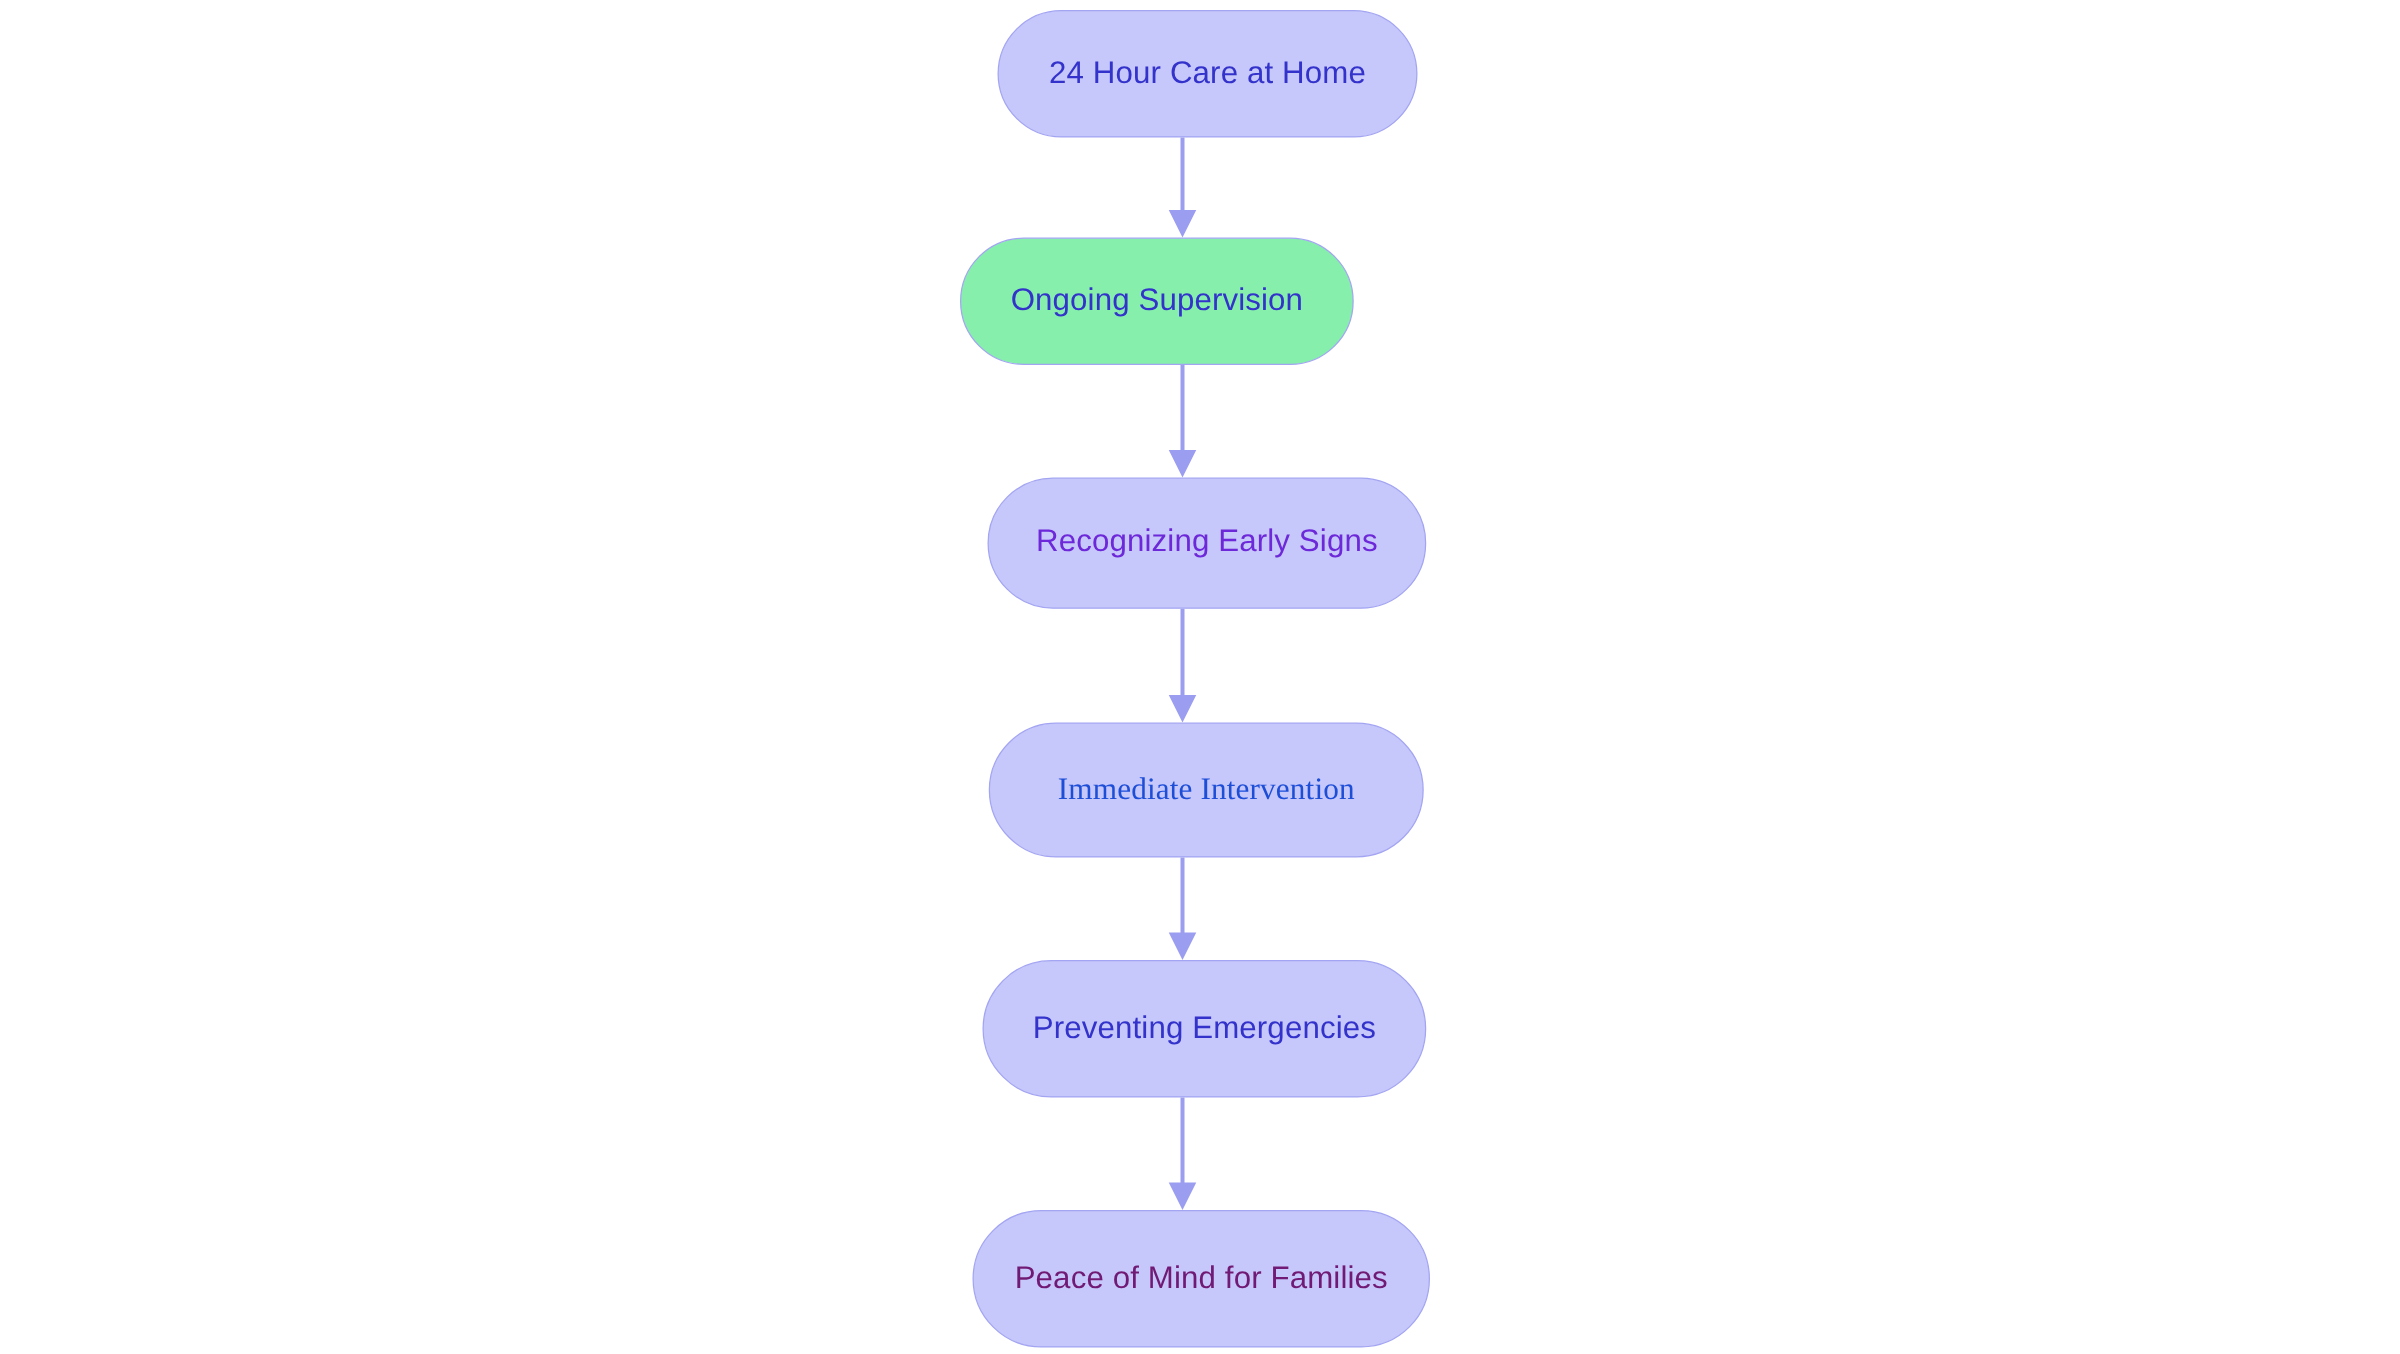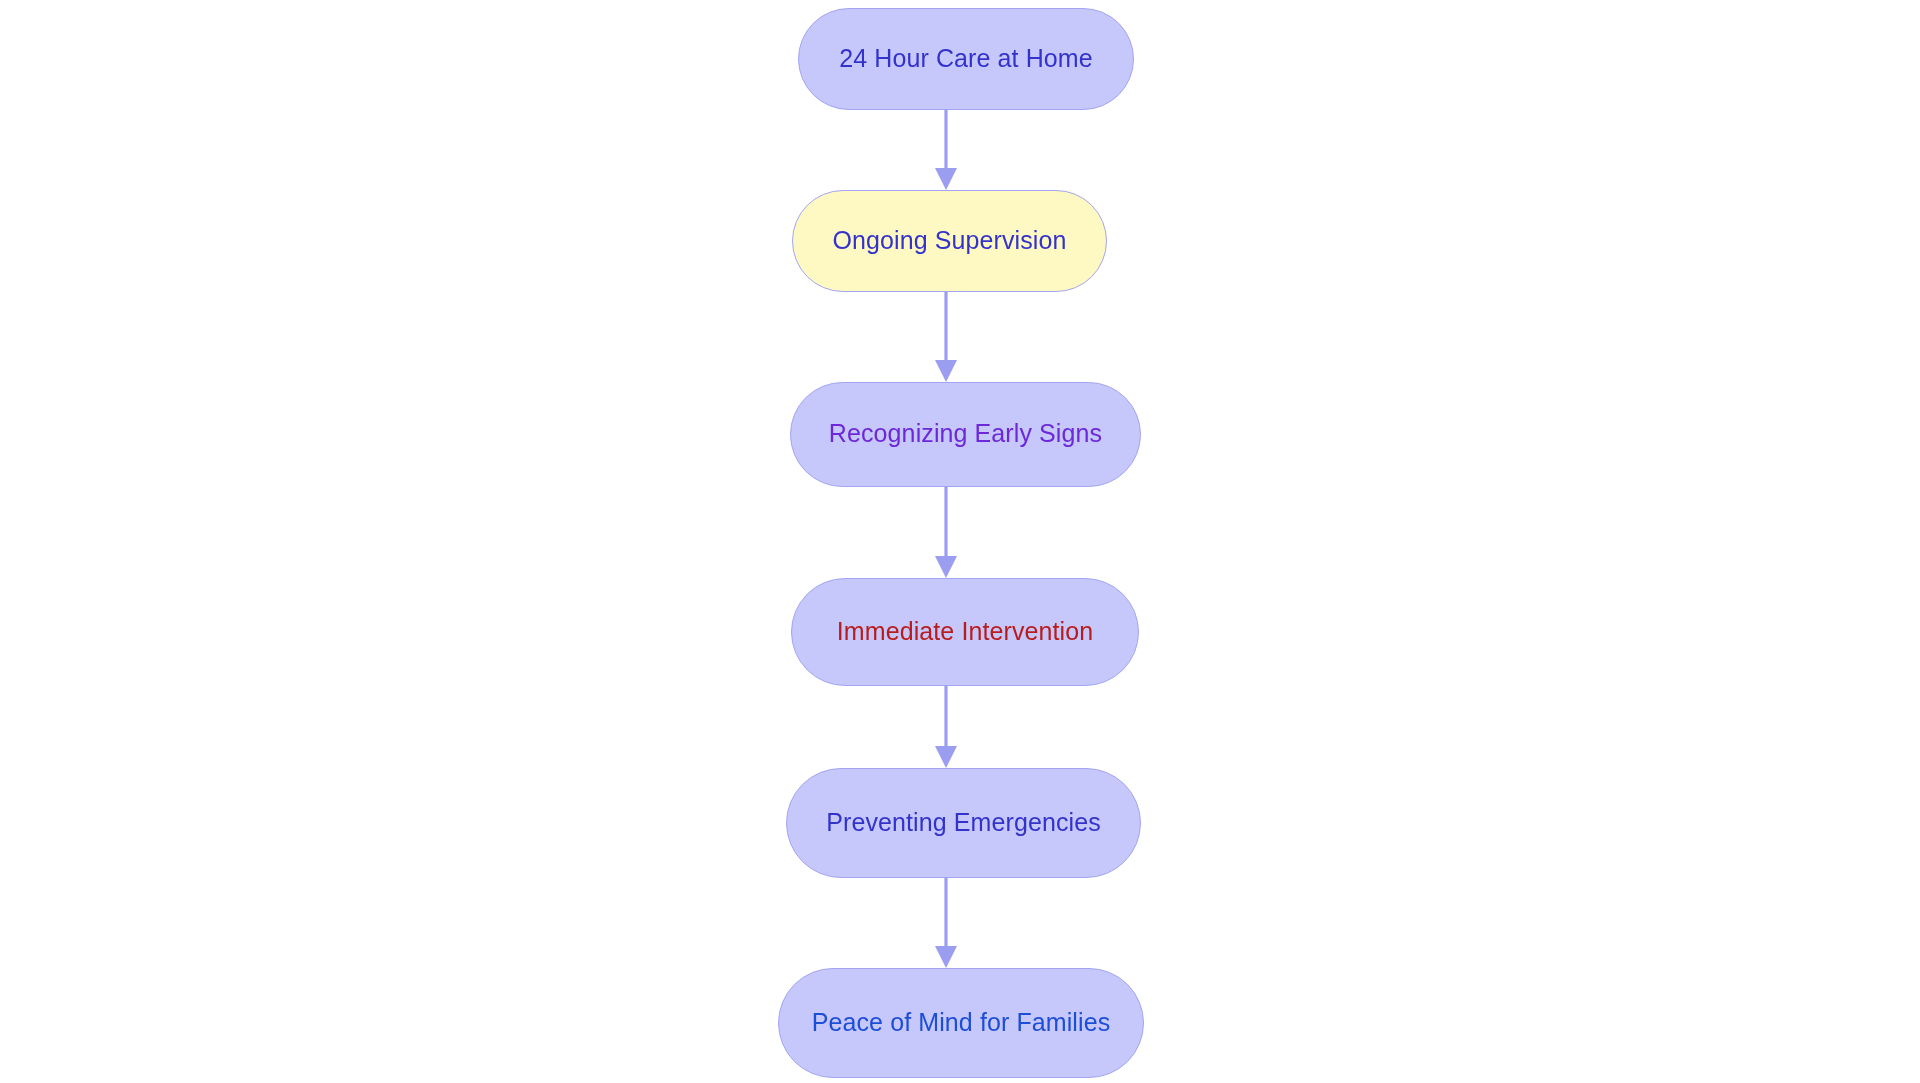--- a/index.html
+++ b/index.html
@@ -87,28 +87,28 @@
     </div>
     <div class="connector" style="left: 926px; top: 878px; height: 90px;">
       <svg width="40" height="90" viewBox="0 0 40 90">
         <line x1="20" y1="0" x2="20" y2="69" stroke="#9a9df0" stroke-width="3.2"></line>
         <polygon points="9,68 31,68 20,90" fill="#9a9df0"></polygon>
       </svg>
     </div>
     <div class="node" style="left: 798px; top: 8px; width: 336px; height: 102px; background: rgb(198, 199, 250); border-color: rgb(163, 165, 242);">
       <span class="node-label" style="color: rgb(51, 51, 204);">24 Hour Care at Home</span>
     </div>
-    <div class="node" style="left: 792px; top: 190px; width: 315px; height: 102px; background: #fef9c3; border-color: rgb(163, 165, 242); text-align: center;">
+    <div class="node" style="left: 768px; top: 190px; width: 315px; height: 102px; background: #86efac; border-color: rgb(163, 165, 242); text-align: center;">
       <span class="node-label" style="color: rgb(51, 51, 204);">Ongoing Supervision</span>
     </div>
     <div class="node" style="left: 790px; top: 382px; width: 351px; height: 105px; background: rgb(198, 199, 250); border-color: rgb(163, 165, 242);">
       <span class="node-label" style="color: #6d28d9;">Recognizing Early Signs</span>
     </div>
     <div class="node" style="left: 791px; top: 578px; width: 348px; height: 108px; background: rgb(198, 199, 250); border-color: rgb(163, 165, 242);">
-      <span class="node-label" style="color: #b91c1c;">Immediate Intervention</span>
+      <span class="node-label" style="color: #1d4ed8; font-family: Liberation Serif, serif;">Immediate Intervention</span>
     </div>
     <div class="node" style="left: 786px; top: 768px; width: 355px; height: 110px; background: rgb(198, 199, 250); border-color: rgb(163, 165, 242); align-items: center;">
       <span class="node-label" style="color: rgb(51, 51, 204);">Preventing Emergencies</span>
     </div>
     <div class="node" style="left: 778px; top: 968px; width: 366px; height: 110px; background: rgb(198, 199, 250); border-color: rgb(163, 165, 242);">
-      <span class="node-label" style="color: #1d4ed8;">Peace of Mind for Families</span>
+      <span class="node-label" style="color: #701a75;">Peace of Mind for Families</span>
     </div>
   </div>
 
 </body></html>

